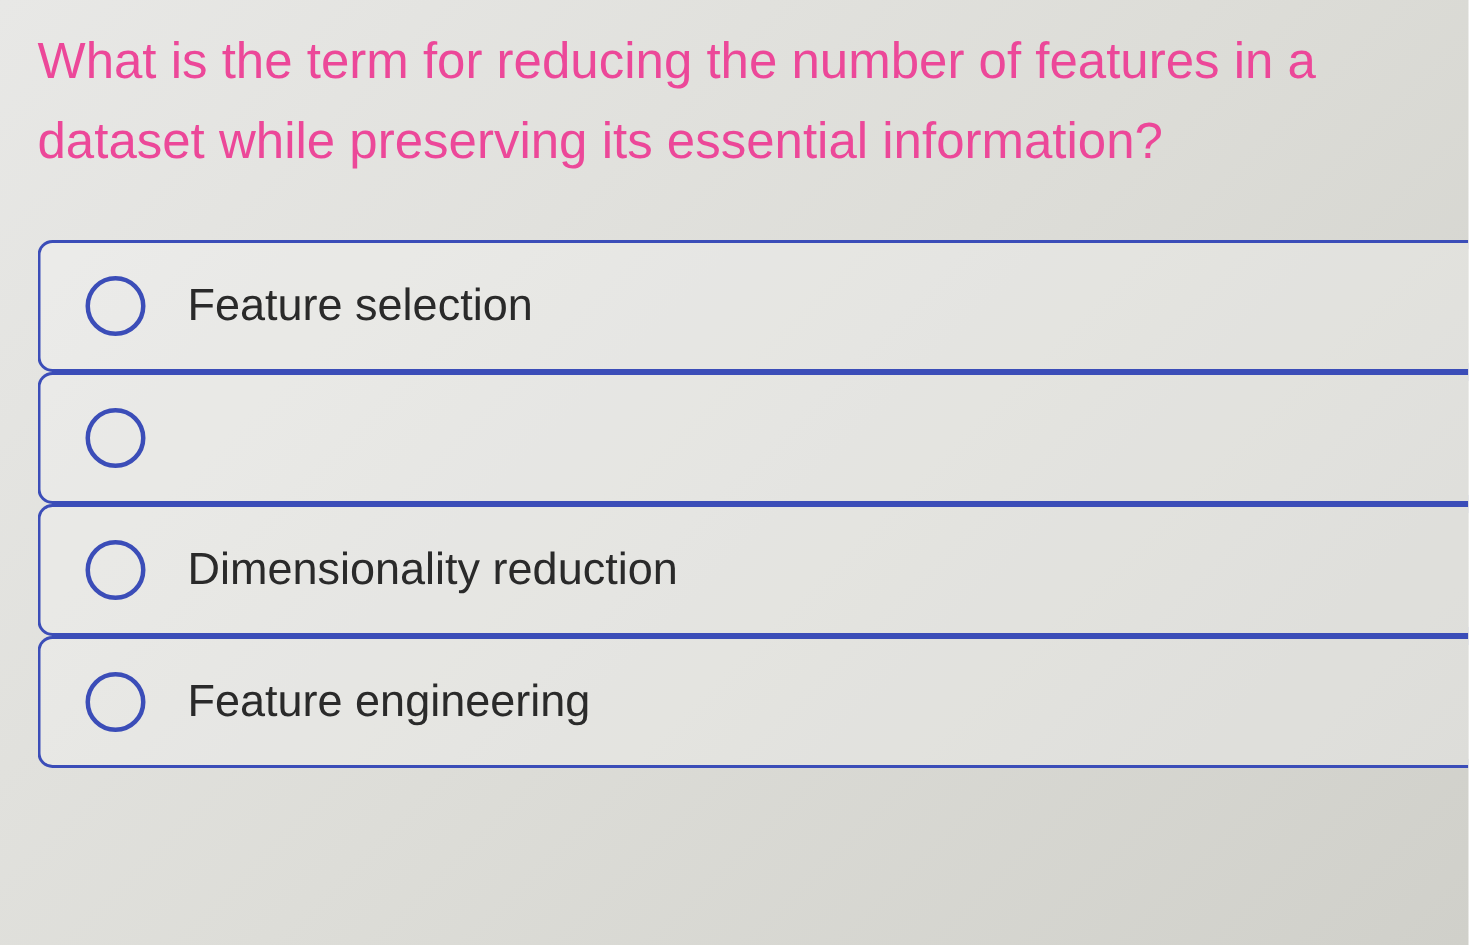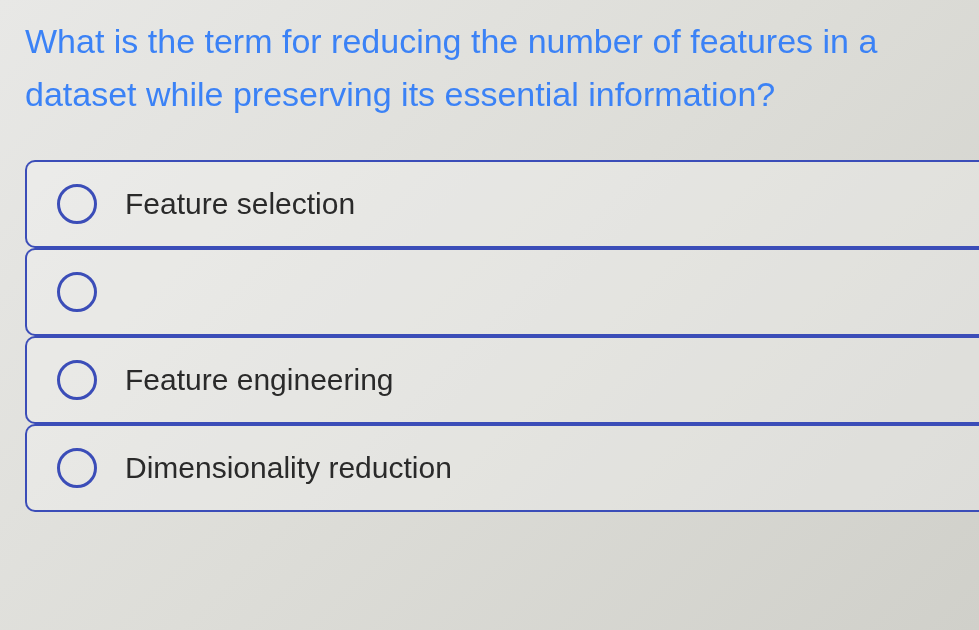--- a/index.html
+++ b/index.html
@@ -11,21 +11,21 @@
       width: 979px;
       height: 630px;
       background: linear-gradient(135deg, #e8e8e6 0%, #ddddd8 50%, #d0d0ca 100%);
       font-family: Arial, Helvetica, sans-serif;
       padding: 15px 0 0 25px;
       overflow: hidden;
     }
     .question-text {
       font-size: 34px;
       font-weight: 500;
-      color: #3b82f6;
+      color: #ec4899;
       line-height: 1.55;
       margin-bottom: 40px;
       padding-right: 28px;
     }
     .options-container {
       display: flex;
       flex-direction: column;
     }
     .option {
       border: 2px solid #3b4db8;
@@ -63,20 +63,20 @@
     <div class="radio-circle"></div>
     <span class="option-label">Feature selection</span>
   </div>
 
   <div class="option">
     <div class="radio-circle"></div>
   </div>
 
   <div class="option">
     <div class="radio-circle"></div>
-    <span class="option-label">Feature engineering</span>
+    <span class="option-label">Dimensionality reduction</span>
   </div>
 
   <div class="option">
     <div class="radio-circle"></div>
-    <span class="option-label">Dimensionality reduction</span>
+    <span class="option-label">Feature engineering</span>
   </div>
 </div>
 
 </body></html>

